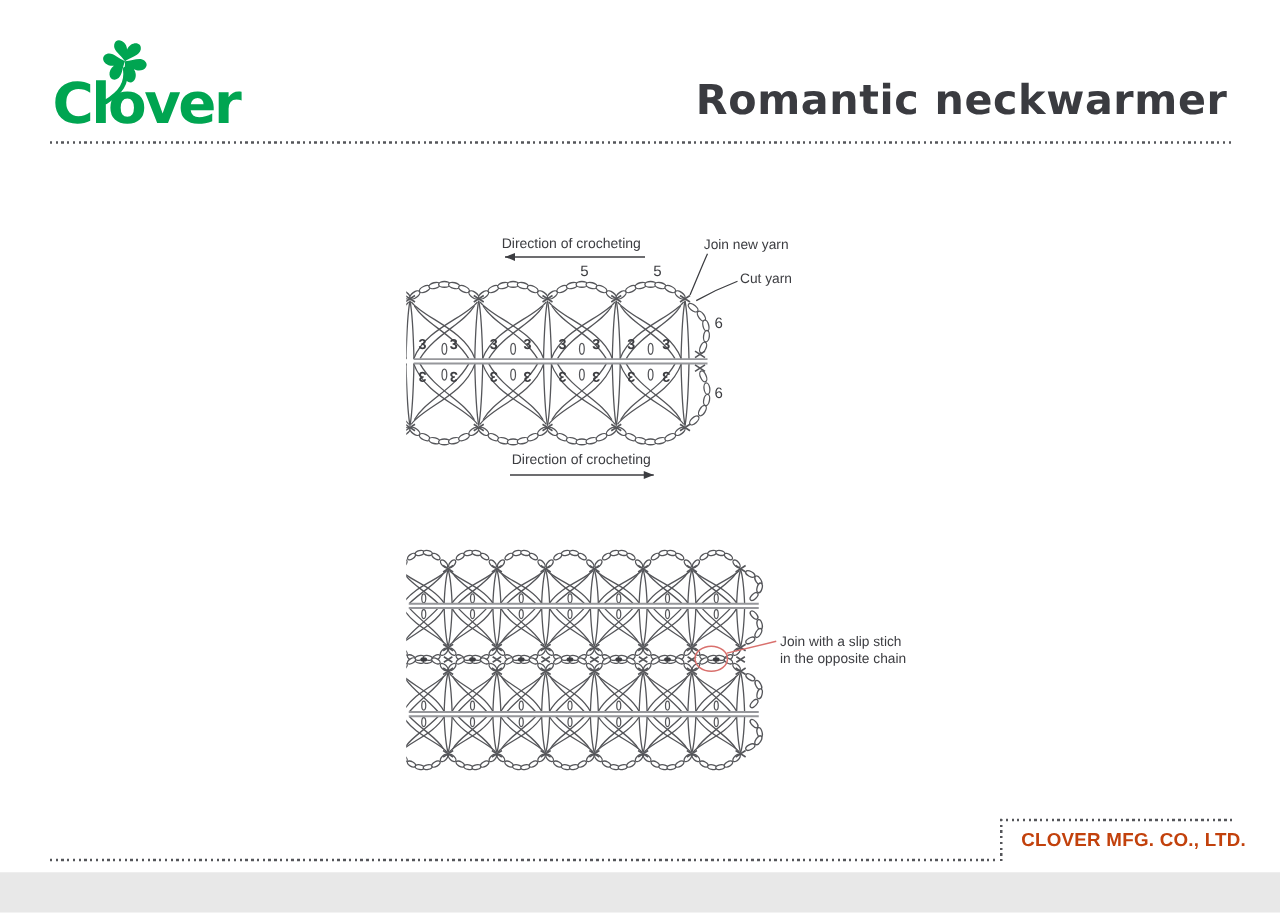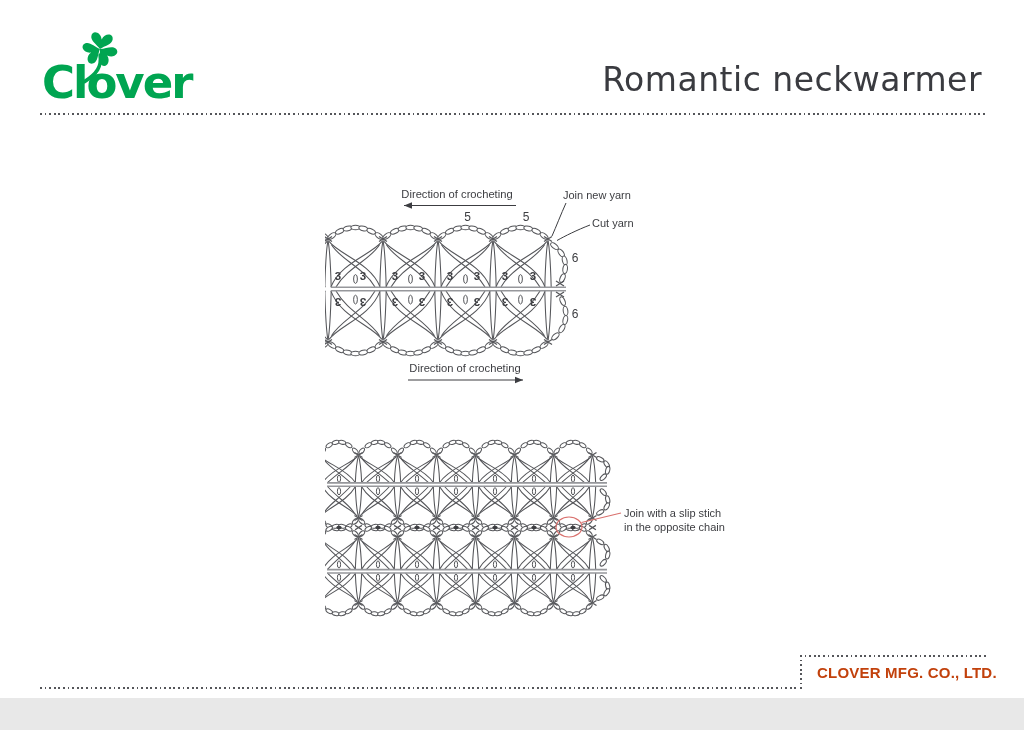--- a/index.html
+++ b/index.html
@@ -1,20 +1,20 @@
 <!DOCTYPE html>
 <html><head>
 <meta charset="utf-8">
 <style>
   html,body{margin:0;padding:0;background:#e8e8e8;}
   .page{position:relative;width:1024px;height:698px;background:#ffffff;overflow:hidden;
         font-family:"DejaVu Sans","Liberation Sans",sans-serif;}
   
   .logo-svg{position:absolute;left:38px;top:28px;}
-  .page-title{position:absolute;top:60px;right:42px;margin:0;font-size:33px;font-weight:400;
+  .page-title{position:absolute;top:60px;right:42px;margin:0;font-size:33px;font-weight:700;
               color:#3a3b40;letter-spacing:0.5px;font-family:"DejaVu Sans",sans-serif;}
   
   .rule{position:absolute;height:2px;
         background-image:repeating-linear-gradient(to right,#55565a 0 1.8px,transparent 1.8px 4.6px);}
   .rule-top{left:40px;width:945px;top:113px;}
   .rule-bottom{left:40px;width:757px;top:687px;}
   
   .dia{position:absolute;}
   
   .footer-box{position:absolute;left:800px;top:655px;width:188px;height:37px;}

